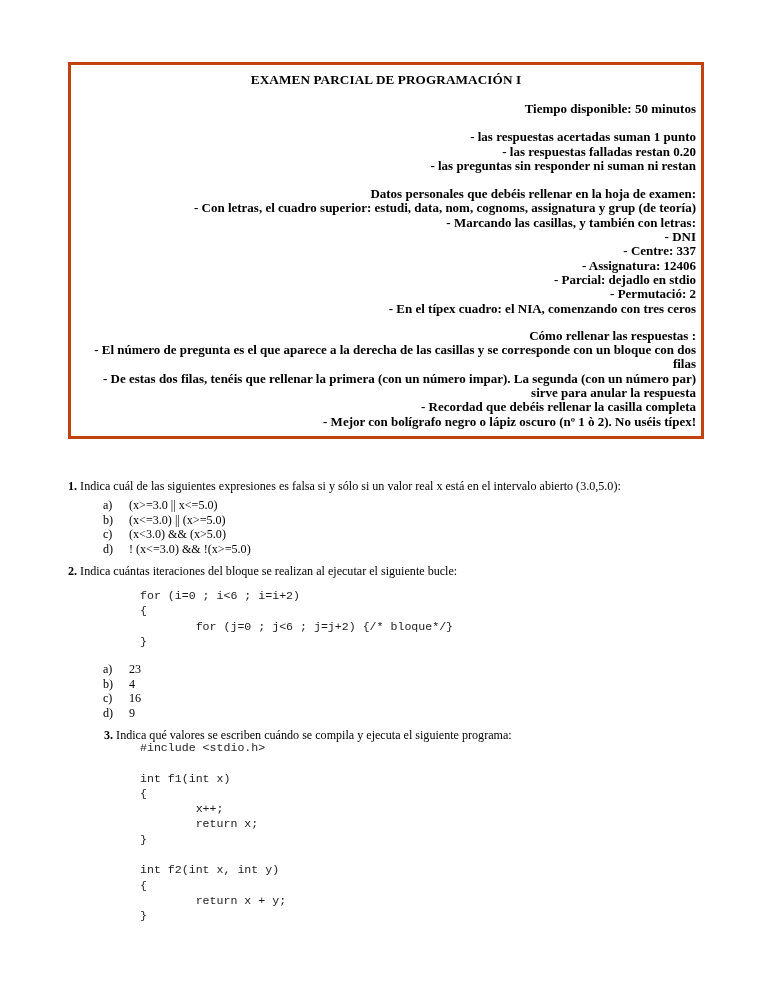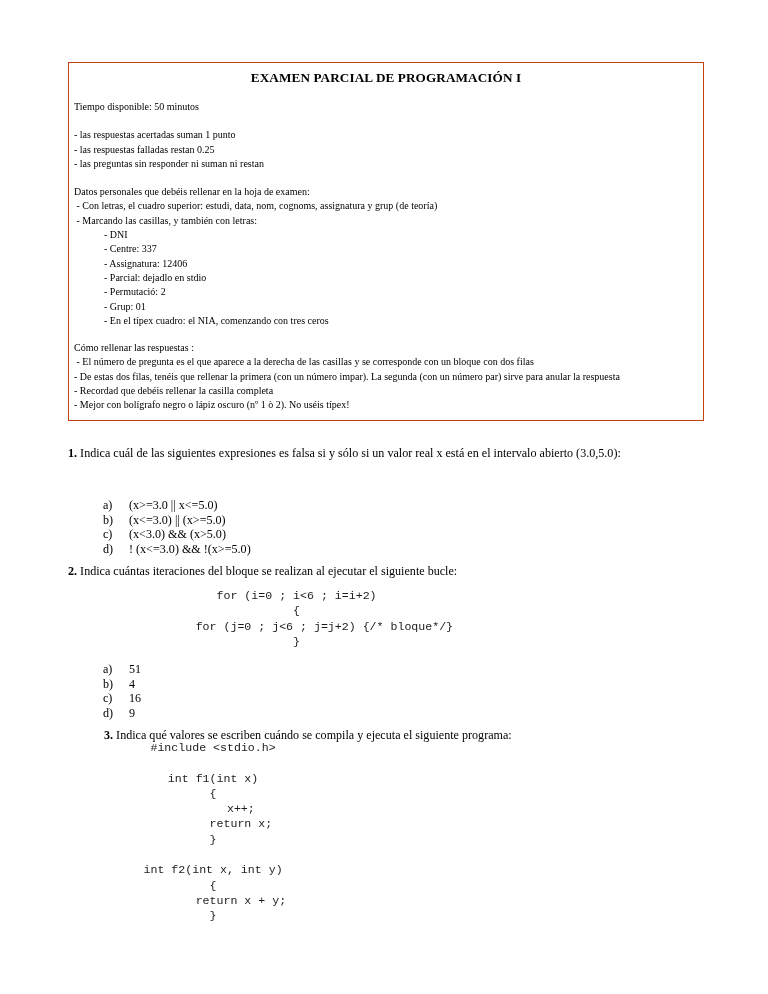--- a/index.html
+++ b/index.html
@@ -26,38 +26,39 @@
     height: 994px;
     background: #ffffff;
   }
 
   
   .info-box {
     position: absolute;
     left: 68px;
     top: 62px;
     width: 636px;
-    border: 1px solid #c2410c;
+    border: 3px solid #c2410c;
     background: #ffffff;
     padding: 6px 5px 7px 5px;
   }
 
   .exam-title {
     text-align: center;
     font-weight: bold;
     font-size: 13.2px;
     line-height: 17px;
     letter-spacing: 0.1px;
   }
 
   .box-body {
-    font-weight: normal;
-    font-size: 10px;
+    font-weight: bold;
+    font-size: 13px;
     line-height: 14.3px;
     margin-top: 0;
+    text-align: right;
   }
 
   .blank-line { height: 14px; }
   .blank-line-sm { height: 13px; }
 
   .box-line { white-space: pre-wrap; }
   .indent-2 { padding-left: 30px; }
 
   
   .question {
@@ -86,25 +87,24 @@
     flex: 0 0 26px;
   }
   .opt-text { white-space: pre; }
 
   .code {
     font-family: "Liberation Mono", monospace;
     font-size: 11.6px;
     line-height: 15.3px;
     white-space: pre;
     color: #1c1c1c;
-    text-align: center;
   }
 
   
-  #q1 { top: 446px; }
+  #q1 { top: 479px; }
   #q1-options { position: absolute; left: 103px; top: 498px; width: 420px; }
 
   #q2 { top: 564px; }
   #q2-code { position: absolute; left: 140px; top: 588px; }
   #q2-options { position: absolute; left: 103px; top: 662px; width: 300px; }
 
   #q3 { top: 728px; margin-left: 36px; }
   #q3-code { position: absolute; left: 140px; top: 740px; }
 </style>
 </head>
@@ -120,35 +120,34 @@
 
     <div class="box-body">
 
       <div class="blank-line"></div>
 
       <div class="box-line">Tiempo disponible: 50 minutos</div>
 
       <div class="blank-line"></div>
 
       <div class="box-line">- las respuestas acertadas suman 1 punto</div>
-      <div class="box-line">- las respuestas falladas restan 0.25</div>
+      <div class="box-line">- las respuestas falladas restan 0.20</div>
       <div class="box-line">- las preguntas sin responder ni suman ni restan</div>
 
       <div class="blank-line"></div>
 
       <div class="box-line">Datos personales que debéis rellenar en la hoja de examen:</div>
       <div class="box-line"> - Con letras, el cuadro superior: estudi, data, nom, cognoms, assignatura y grup (de teoría)</div>
       <div class="box-line"> - Marcando las casillas, y también con letras:</div>
 
       <div class="box-line indent-2">- DNI</div>
       <div class="box-line indent-2">- Centre: 337</div>
       <div class="box-line indent-2">- Assignatura: 12406</div>
       <div class="box-line indent-2">- Parcial: dejadlo en stdio</div>
       <div class="box-line indent-2">- Permutació: 2</div>
-      <div class="box-line indent-2">- Grup: 01</div>
       <div class="box-line indent-2">- En el típex cuadro: el NIA, comenzando con tres ceros</div>
 
       <div class="blank-line-sm"></div>
 
       <div class="box-line">Cómo rellenar las respuestas :</div>
       <div class="box-line"> - El número de pregunta es el que aparece a la derecha de las casillas y se corresponde con un bloque con dos filas</div>
       <div class="box-line">- De estas dos filas, tenéis que rellenar la primera (con un número impar). La segunda (con un número par) sirve para anular la respuesta</div>
       <div class="box-line">- Recordad que debéis rellenar la casilla completa</div>
       <div class="box-line">- Mejor con bolígrafo negro o lápiz oscuro (nº 1 ò 2). No uséis típex!</div>
 
@@ -183,21 +182,21 @@
   </div>
 
   <div class="code" id="q2-code">for (i=0 ; i&lt;6 ; i=i+2)
 {
         for (j=0 ; j&lt;6 ; j=j+2) {/* bloque*/}
 }</div>
 
   <ul class="options" id="q2-options">
     <li>
       <span class="opt-letter">a)</span>
-      <span class="opt-text">51</span>
+      <span class="opt-text">23</span>
     </li>
     <li>
       <span class="opt-letter">b)</span>
       <span class="opt-text">4</span>
     </li>
     <li>
       <span class="opt-letter">c)</span>
       <span class="opt-text">16</span>
     </li>
     <li>

